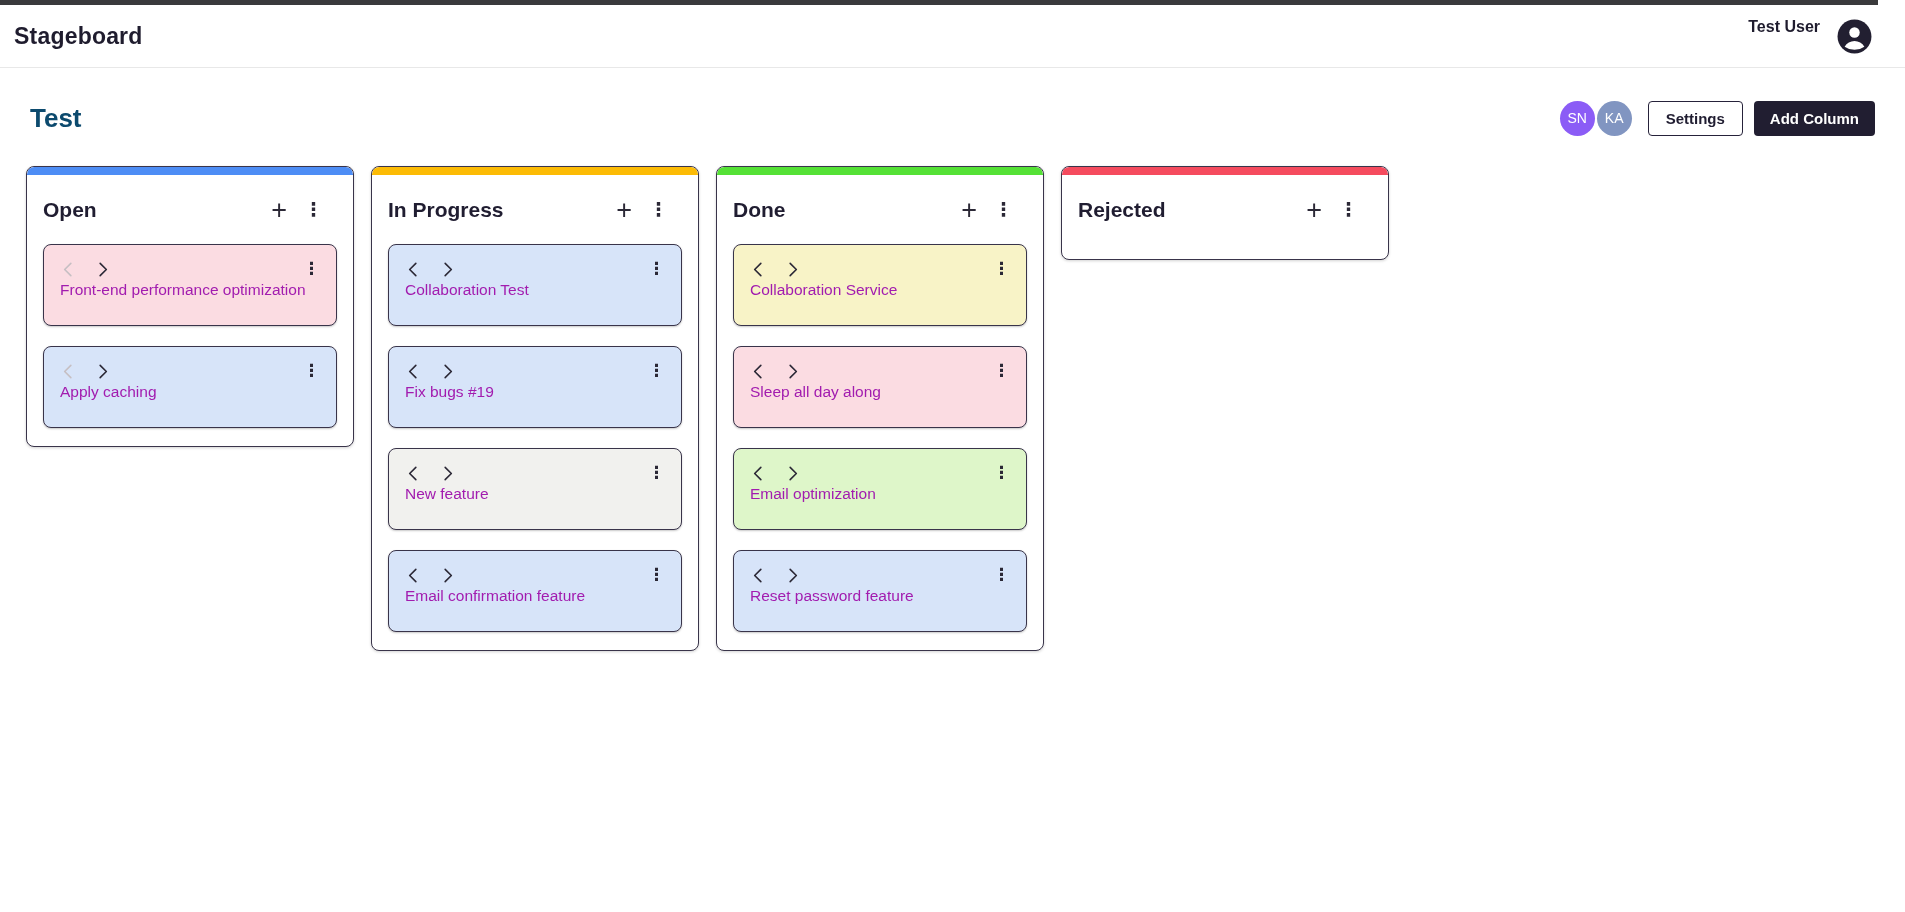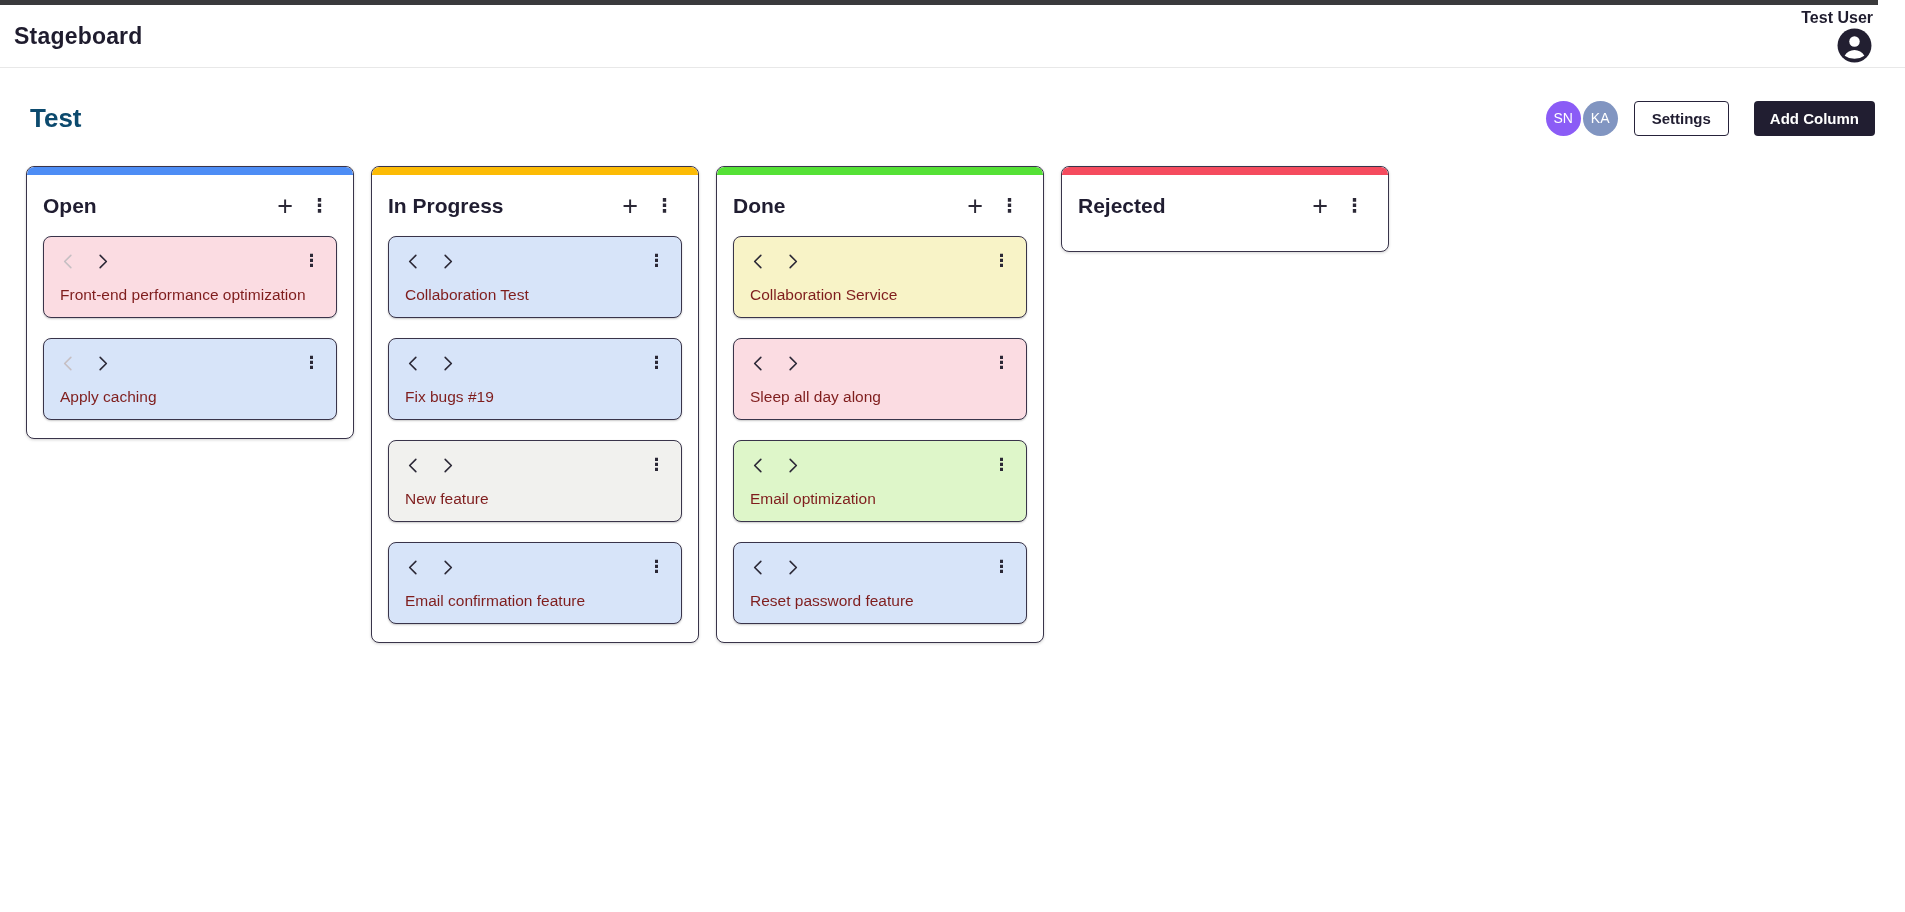--- a/index.html
+++ b/index.html
@@ -8,21 +8,21 @@
 
   .window-edge { height: 5px; width: 1878px; background: #3a3a3c; }
 
   
   .app-header {
     height: 63px; background: #ffffff; border-bottom: 1px solid #e8e8e8;
     display: flex; align-items: center; justify-content: space-between;
     padding: 0 32px 0 14px;
   }
   .app-title { font-size: 23px; font-weight: 700; letter-spacing: .2px; color: #1f1c2e; }
-  .user-area { display: flex; align-items: flex-end; gap: 0; cursor: pointer; flex-direction: column; }
+  .user-area { display: flex; align-items: flex-start; gap: 16px; cursor: pointer; }
   .user-name { font-size: 16px; font-weight: 600; color: #1f1c2e; }
   .user-avatar { width: 37px; height: 37px; display: block; }
 
   
   .board-toolbar {
     display: flex; align-items: center; justify-content: space-between;
     padding: 30px 30px 0 30px; height: 70px;
   }
   .board-title { font-size: 26px; font-weight: 700; color: #0c4a6e; }
   .toolbar-right { display: flex; align-items: center; }
@@ -34,37 +34,37 @@
     cursor: default; user-select: none;
   }
   .member-chip + .member-chip { margin-left: 2px; }
   .btn {
     height: 35px; border-radius: 4px; font-size: 15px; font-weight: 600;
     display: inline-flex; align-items: center; justify-content: center;
     cursor: pointer; font-family: inherit;
   }
   .btn-settings {
     background: #ffffff; border: 1.5px solid #26223a; color: #201d31;
-    padding: 0 17px; margin-right: 25px;
+    padding: 0 17px; margin-right: 11px;
   }
   .btn-add-column { border: none; color: #ffffff; padding: 0 16px; }
 
   
   .board-columns {
     display: flex; align-items: flex-start; gap: 17px; padding: 28px 26px 0 26px;
   }
   .column {
     width: 328px; background: #ffffff;
     border: 1px solid #39344a; border-radius: 8px;
     box-shadow: 0 1px 3px rgba(0,0,0,.18);
     overflow: hidden; flex-shrink: 0;
   }
   .column-accent-bar { height: 8px; border-radius: 7px 7px 0 0; }
   .column-header {
-    display: flex; align-items: center; padding: 13px 22px 13px 16px; height: 61px;
+    display: flex; align-items: center; padding: 13px 28px 13px 16px; height: 69px;
   }
   .column-title { font-size: 21px; font-weight: 600; color: #201d31; flex: 1; }
   .icon-btn {
     background: none; border: none; cursor: pointer; color: #2b2836;
     display: flex; align-items: center; justify-content: center; font-family: inherit;
     padding: 2px;
   }
   .plus-glyph { font-size: 27px; font-weight: 400; line-height: 20px; }
   .kebab-glyph { font-size: 19px; font-weight: 700; line-height: 20px; letter-spacing: 0; }
   .column-header .icon-btn + .icon-btn { margin-left: 13px; }
@@ -78,21 +78,21 @@
     padding: 12px 14px 15px 16px; height: 82px; cursor: grab;
   }
   .card-top { display: flex; align-items: center; }
   .chev-btn {
     background: none; border: none; cursor: pointer; color: #2b2836;
     padding: 0; display: flex; align-items: center;
   }
   .chev-btn + .chev-btn { margin-left: 17px; }
   .chev-btn.disabled { color: #c6bfc3; cursor: default; }
   .card-top .spacer { flex: 1; }
-  .card-title { margin-top: 13px; font-size: 15.5px; color: #7f1d1d; }
+  .card-title { font-size: 15.5px; color: #a21caf; }
 </style>
 </head>
 <body>
 
 <div class="window-edge"></div>
 
 <header class="app-header">
   <div class="app-title">Stageboard</div>
   <div class="user-area">
     <span class="user-name">Test User</span>

